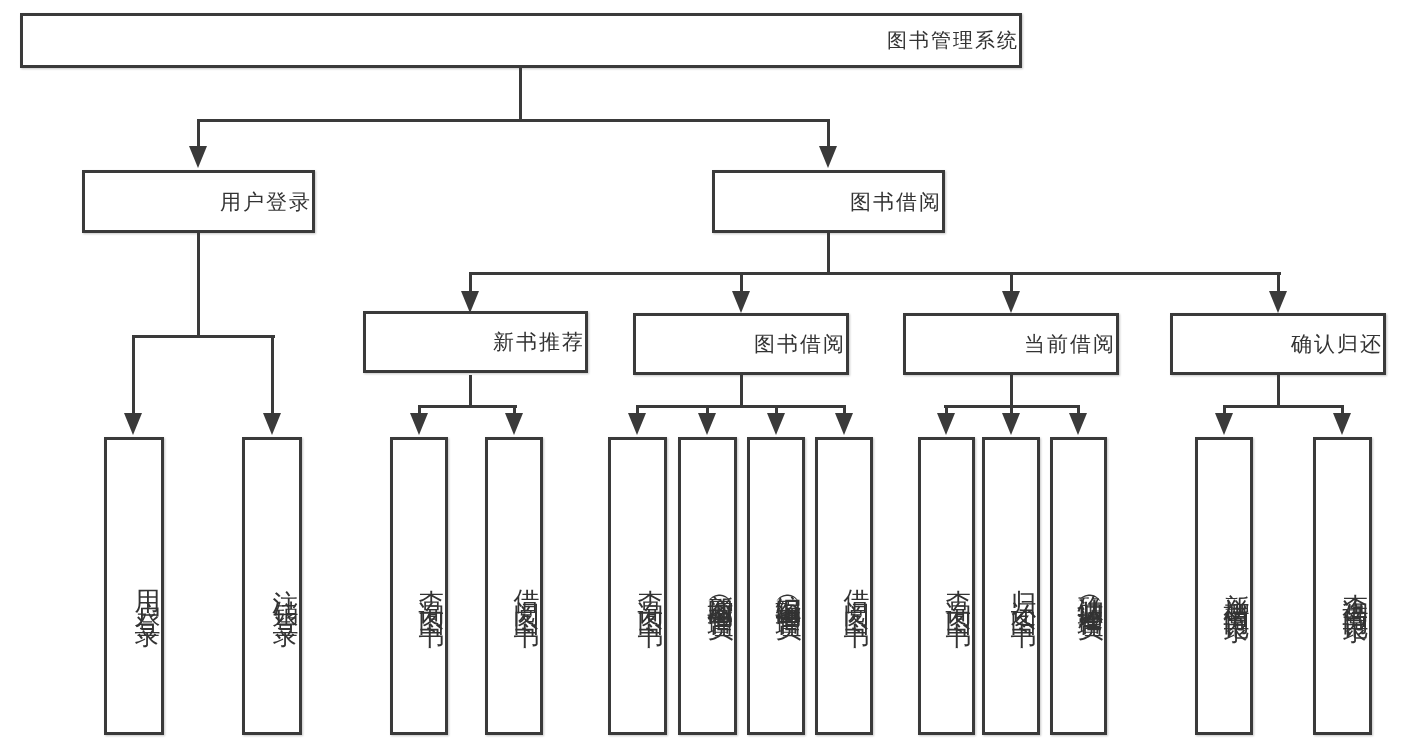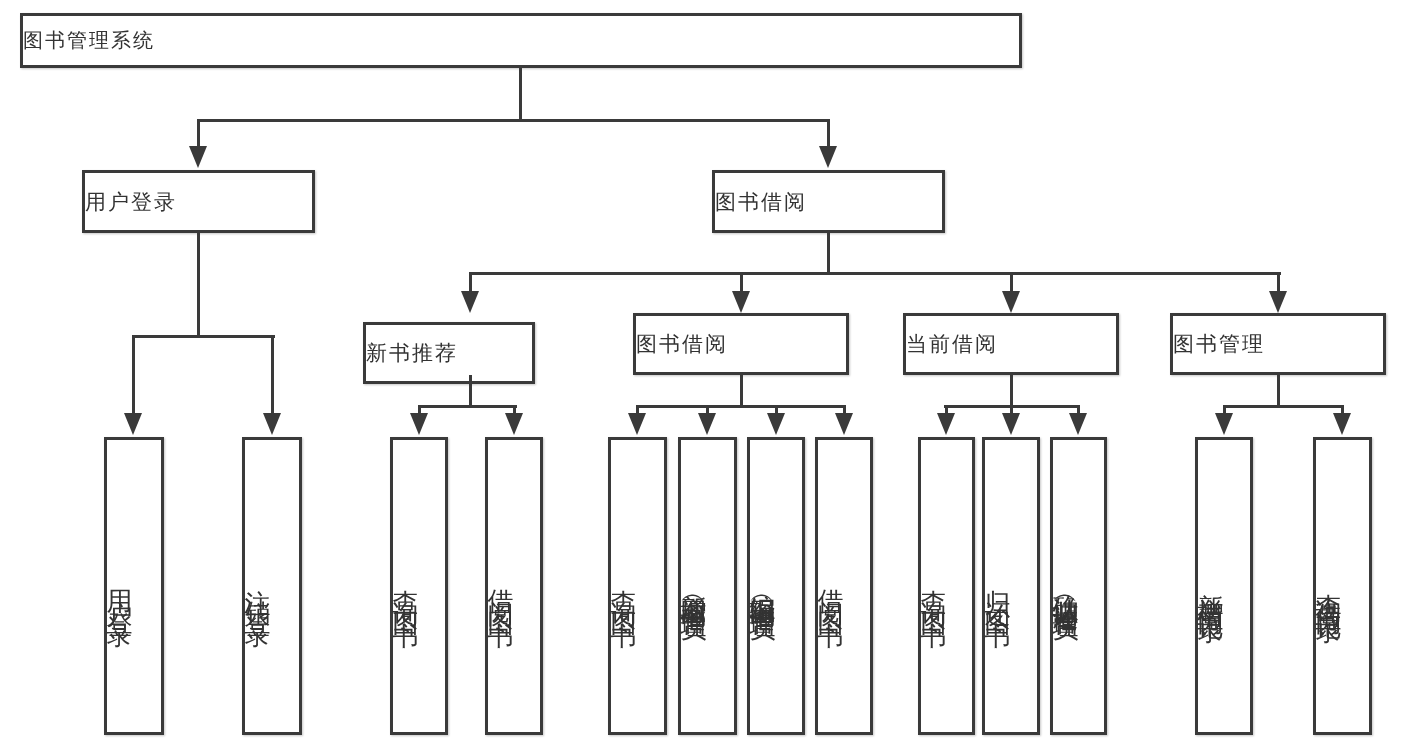--- a/index.html
+++ b/index.html
@@ -8,21 +8,21 @@
     width:1405px;height:747px;
     background:var(--color-background,#ffffff);
     font-family:"Liberation Sans","DejaVu Sans",sans-serif;
     overflow:hidden;
   }
   .box{
     position:absolute;
     box-sizing:border-box;
     border:3px solid var(--color-line,#3a3a3a);
     background:#fff;
-    display:flex;align-items:center;justify-content:flex-start;
+    display:flex;align-items:center;justify-content:flex-end;
     color:var(--color-text,#333333);
     box-shadow:1px 1px 2px rgba(0,0,0,0.22);
   }
   .hlabel{
     letter-spacing:2px;
     font-size:21px;
     white-space:nowrap;
   }
   .root-label{font-size:20px;}
   .vtext{
@@ -94,31 +94,31 @@
   <div class="hline" style="left:469px;top:272px;width:812px;"></div>
   <div class="vline" style="left:469px;top:272px;height:21px;"></div>
   <div class="arrow" style="left:461px;top:291px;"></div>
   <div class="vline" style="left:740px;top:272px;height:21px;"></div>
   <div class="arrow" style="left:732px;top:291px;"></div>
   <div class="vline" style="left:1010px;top:272px;height:21px;"></div>
   <div class="arrow" style="left:1002px;top:291px;"></div>
   <div class="vline" style="left:1277px;top:272px;height:21px;"></div>
   <div class="arrow" style="left:1269px;top:291px;"></div>
 
-  <div class="box" style="left:363px;top:322px;width:172px;height:62px;">
+  <div class="box" style="left:363px;top:311px;width:225px;height:62px;">
     <span class="hlabel">新书推荐</span>
   </div>
   <div class="box" style="left:633px;top:313px;width:216px;height:62px;">
     <span class="hlabel">图书借阅</span>
   </div>
   <div class="box" style="left:903px;top:313px;width:216px;height:62px;">
     <span class="hlabel">当前借阅</span>
   </div>
   <div class="box" style="left:1170px;top:313px;width:216px;height:62px;">
-    <span class="hlabel">图书管理</span>
+    <span class="hlabel">确认归还</span>
   </div>
 
   <div class="vline" style="left:469px;top:375px;height:33px;"></div>
   <div class="hline" style="left:418px;top:405px;width:99px;"></div>
   <div class="vline" style="left:418px;top:405px;height:10px;"></div>
   <div class="arrow" style="left:410px;top:413px;"></div>
   <div class="vline" style="left:513px;top:405px;height:10px;"></div>
   <div class="arrow" style="left:505px;top:413px;"></div>
 
   <div class="box" style="left:390px;top:437px;width:58px;height:298px;">

